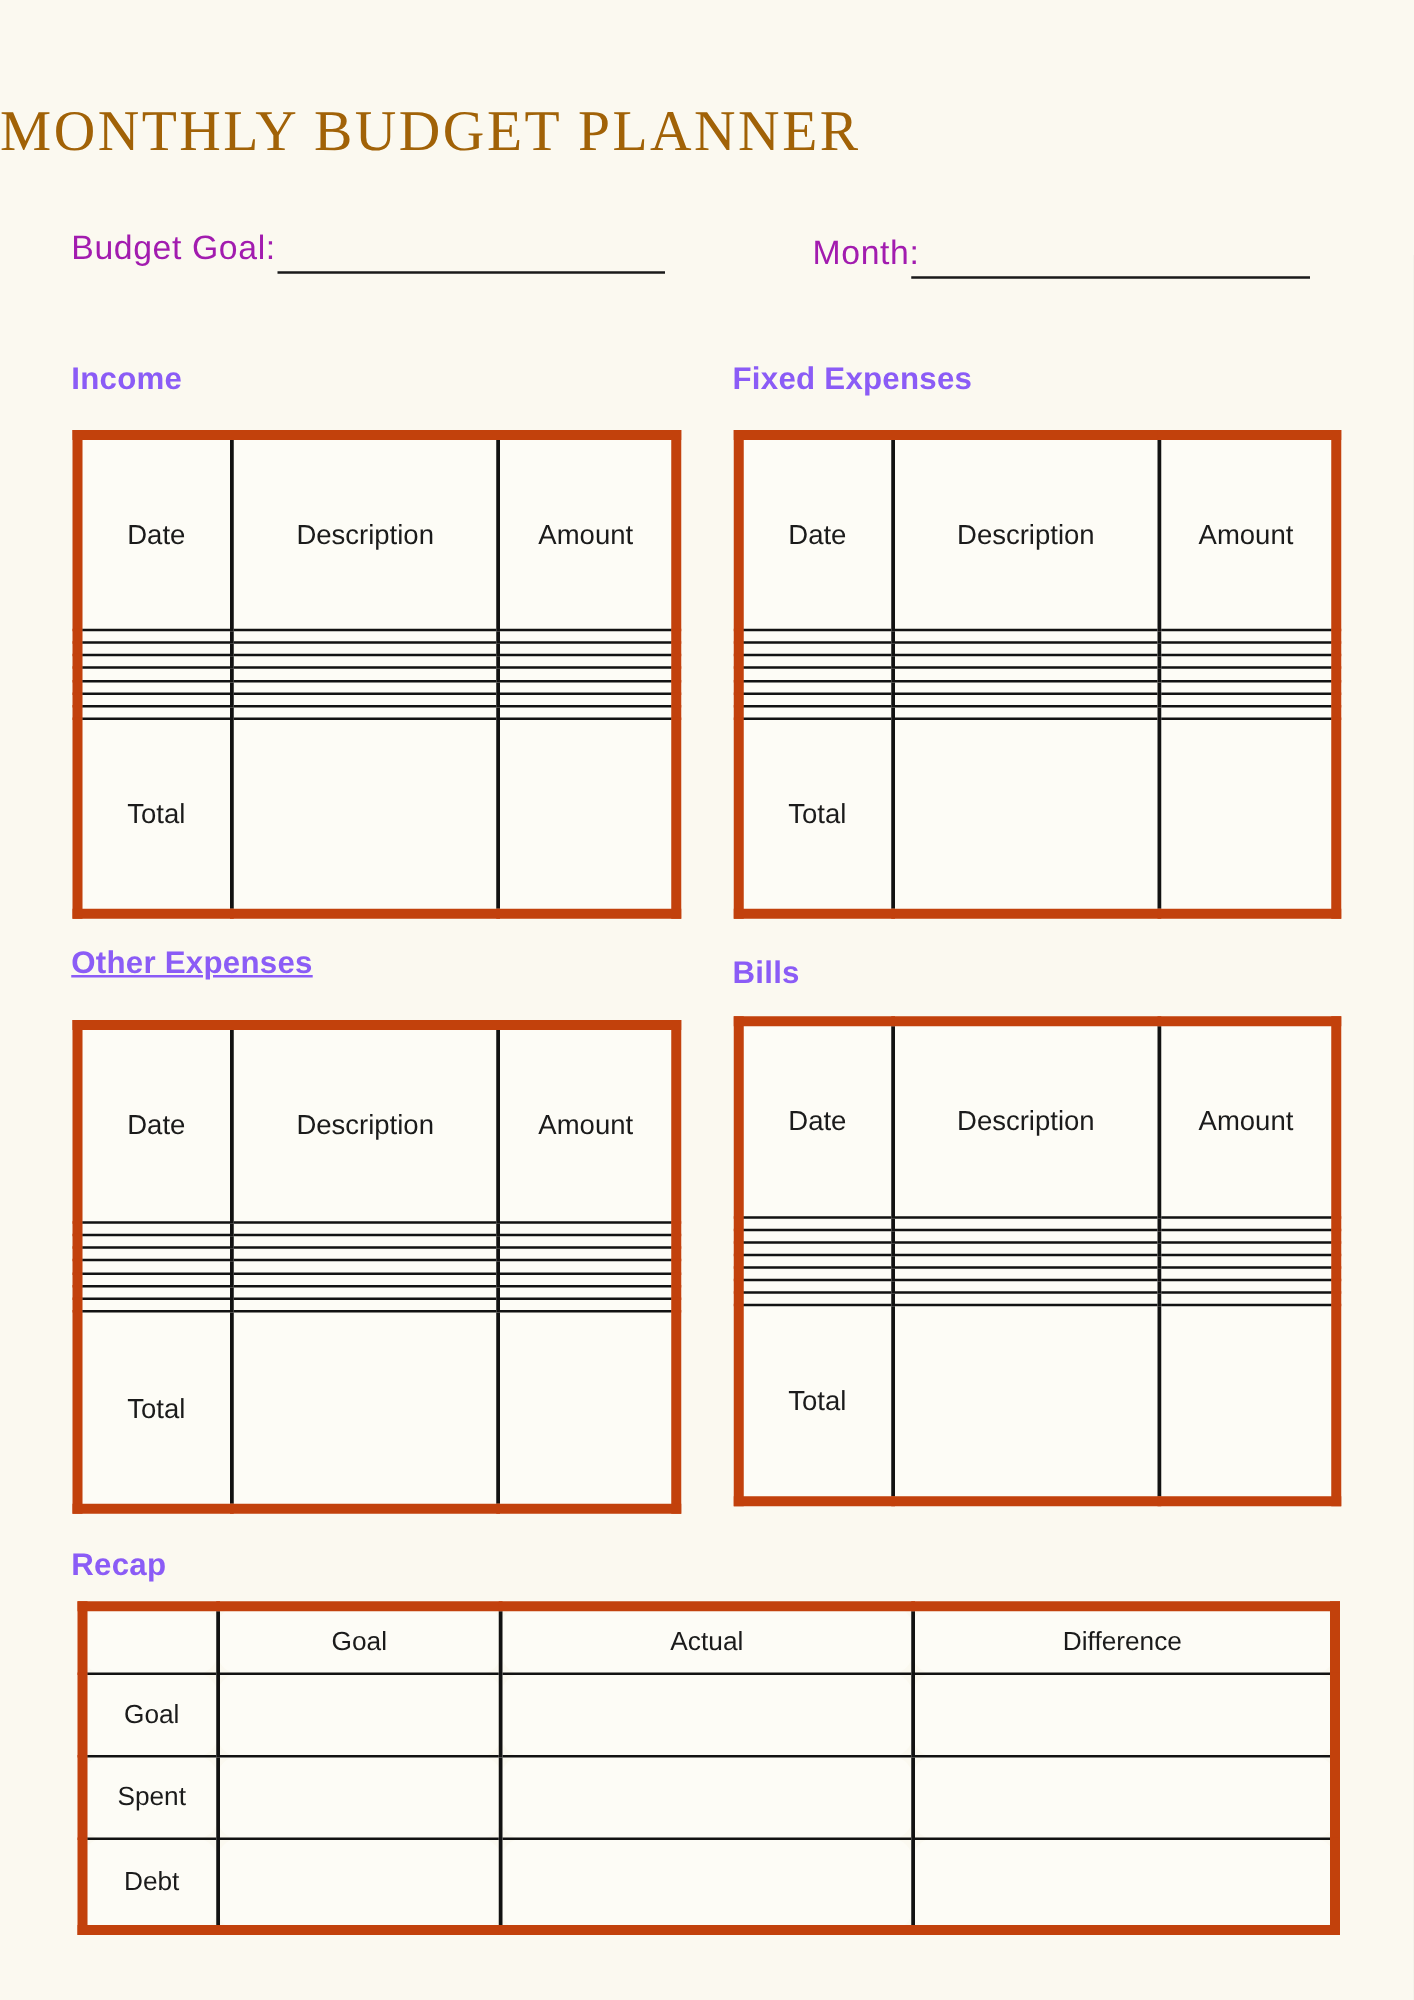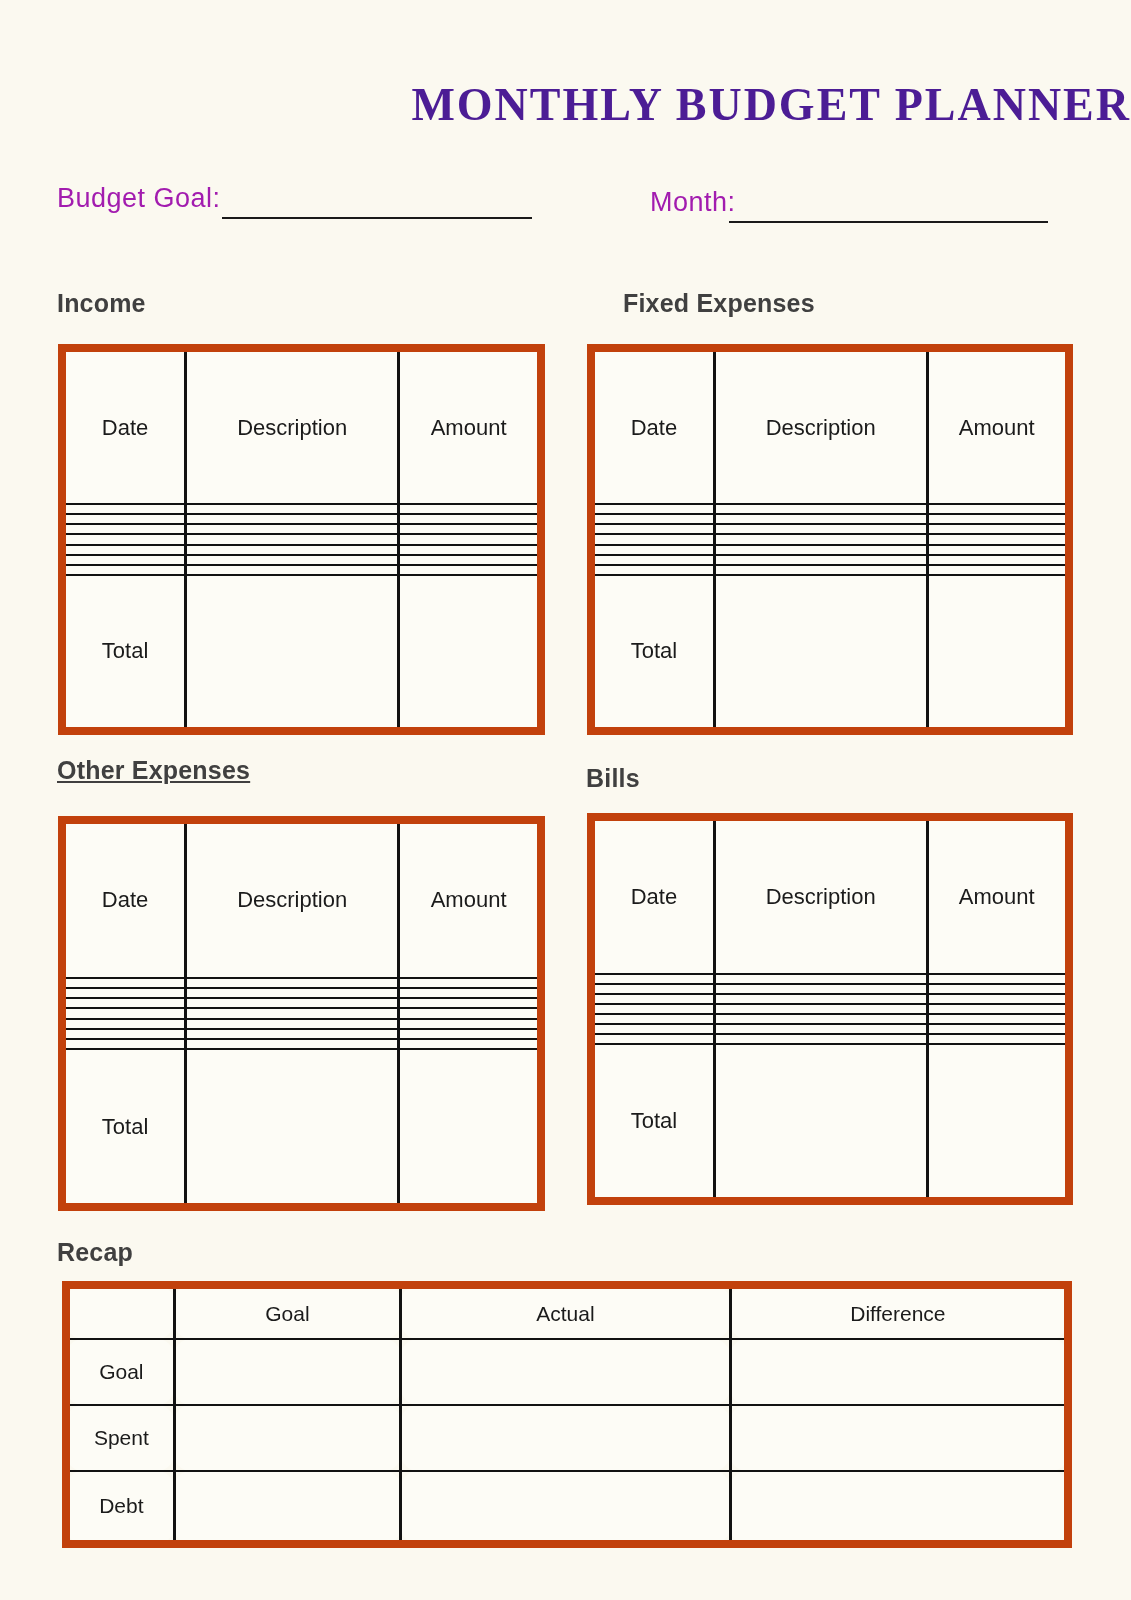--- a/index.html
+++ b/index.html
@@ -7,44 +7,44 @@
   .sheet {
     position:relative;
     width:1131px; height:1600px;
     margin:0 auto;
     background:#fbf9f0;
     color:#1b1b1b;
     overflow:hidden;
   }
   .page-title {
     position:absolute; top:78px; left:0; width:100%;
-    text-align:right;
+    text-align:left;
     font-family:"Liberation Serif", serif;
-    font-weight:700;
+    font-weight:400;
     font-size:46px;
     letter-spacing:2px;
-    color:#4c1d95;
+    color:#a16207;
   }
   .field-label {
     position:absolute;
     font-size:27px;
     font-weight:400;
     color:#a21caf;
     letter-spacing:0.5px;
   }
   .fill-line {
     position:absolute;
     height:2px;
     background:#1a1a1a;
   }
   .section-heading {
     position:absolute;
     font-size:25px;
     font-weight:700;
-    color:#404040;
+    color:#8b5cf6;
     letter-spacing:0.2px;
   }
   .tbl-wrap { position:absolute; }
   table {
     width:100%; height:100%;
     border-collapse:collapse;
     table-layout:fixed;
     border:8px solid #c2410c;
   }
   th, td {
@@ -127,21 +127,21 @@
           </tr>
       <tr class="total-row">
         <td>Total</td>
         <td></td>
         <td></td>
       </tr>
     </tbody>
       </table>
   </div>
 
-  <div class="section-heading" style="left:586px; top:289px;margin-left:37px;">Fixed Expenses</div>
+  <div class="section-heading" style="left:586px; top:289px;">Fixed Expenses</div>
   <div class="tbl-wrap" style="left:587px; top:344px; width:486px; height:391px;">
     <table>
       <colgroup>
           <col style="width:25.8%">
           <col style="width:44.5%">
           <col style="width:29.7%">
         </colgroup>
       <tbody>
           <tr class="hdr">
         <th>Date</th>

